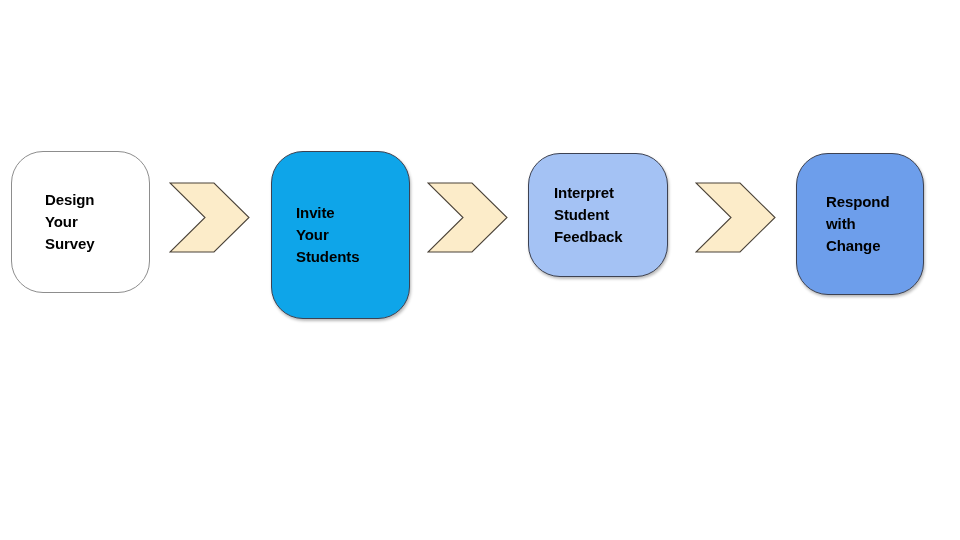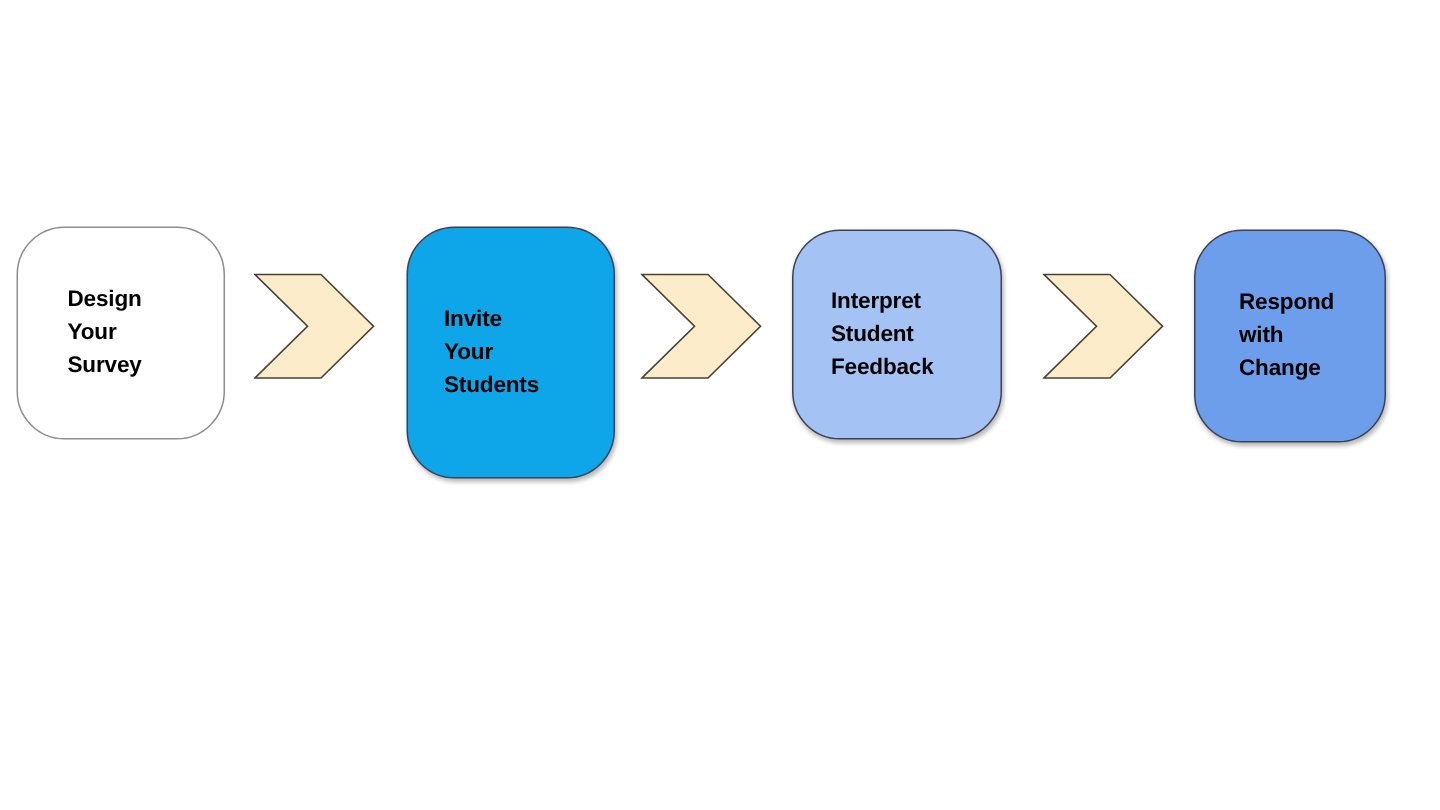--- a/index.html
+++ b/index.html
@@ -61,21 +61,21 @@
     border: 1px solid #3d4252;
     padding-left: 24px;
     box-shadow: 1px 2px 3px rgba(0,0,0,0.28);
   }
 
   
   #step-3 {
     left: 528px;
     top: 153px;
     width: 140px;
-    height: 140px;
+    height: 124px;
     background: #a4c2f4;
     border: 1px solid #3d4252;
     padding-left: 25px;
     box-shadow: 1px 2px 3px rgba(0,0,0,0.28);
   }
 
   
   #step-4 {
     left: 796px;
     top: 153px;

